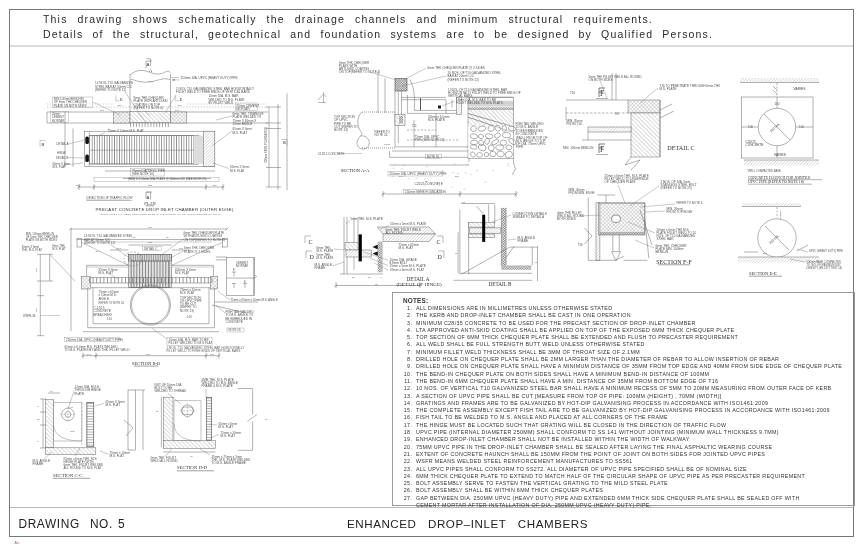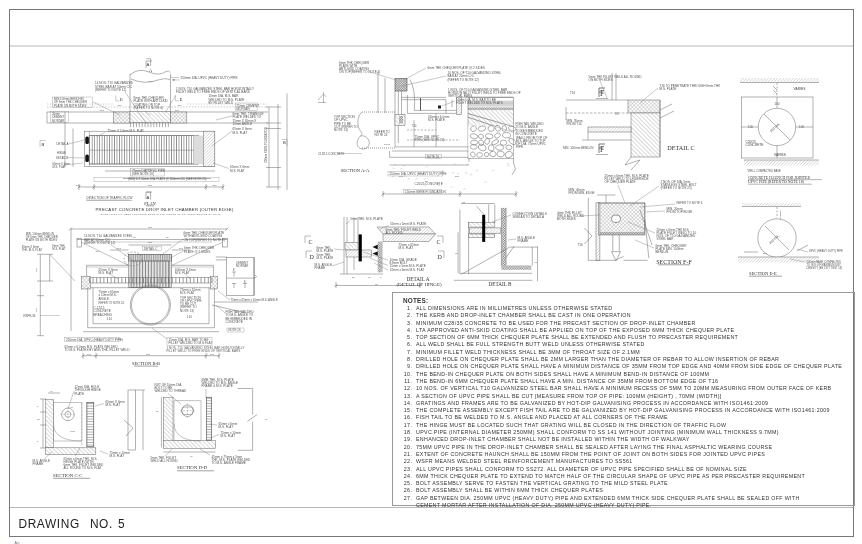--- a/index.html
+++ b/index.html
@@ -966,20 +966,21 @@
 <line x1="217.6" y1="357.09999999999997" x2="220.4" y2="354.3" stroke="#555" stroke-width="0.5"></line>
 <line x1="381.6" y1="195.4" x2="384.4" y2="192.6" stroke="#555" stroke-width="0.5"></line>
 <line x1="458.6" y1="195.4" x2="461.4" y2="192.6" stroke="#555" stroke-width="0.5"></line>
 <line x1="514.6" y1="195.4" x2="517.4" y2="192.6" stroke="#555" stroke-width="0.5"></line>
 <line x1="334.6" y1="286.9" x2="337.4" y2="284.1" stroke="#555" stroke-width="0.5"></line>
 <line x1="418.6" y1="286.9" x2="421.4" y2="284.1" stroke="#555" stroke-width="0.5"></line>
 <text x="14.5" y="543.8" font-size="3.6" fill="#4a6fb5">A</text>
         <text x="17.5" y="543.8" font-size="3.6" fill="#c87a3e">b</text>
 </g>
 </svg>
+<div id="hdr">This drawing shows schematically the drainage channels and minimum  structural requirements.<br><span style="word-spacing:5px">Details of the structural, geotechnical and foundation systems are to be designed by Qualified Persons.</span></div>
 <div id="notes">
 <div class="t">NOTES:</div>
 <ol>
 <li>ALL DIMENSIONS ARE IN MILLIMETRES UNLESS OTHERWISE STATED</li>
 <li>THE KERB AND DROP-INLET CHAMBER SHALL BE CAST IN ONE OPERATION</li>
 <li>MINIMUM C28/35 CONCRETE TO BE USED FOR THE PRECAST SECTION OF DROP-INLET CHAMBER</li>
 <li>LTA APPROVED ANTI-SKID COATING SHALL BE APPLIED ON TOP OF THE EXPOSED 6MM THICK CHEQUER PLATE</li>
 <li>TOP SECTION OF 6MM THICK CHEQUER PLATE SHALL BE EXTENDED AND FLUSH TO PRECASTER REQUIREMENT</li>
 <li>ALL WELD SHALL BE FULL STRENGTH BUTT WELD UNLESS OTHERWISE STATED</li>
 <li>MINIMUM FILLET WELD THICKNESS  SHALL BE 3MM OF THROAT SIZE OF 2.1MM</li>
@@ -999,13 +1000,14 @@
 <li>EXTENT OF CONCRETE HAUNCH SHALL BE 150MM FROM THE POINT OF JOINT ON BOTH SIDES FOR JOINTED UPVC PIPES</li>
 <li>WSFR MEANS WELDED STEEL REINFORCEMENT MANUFACTURES TO SS561</li>
 <li>ALL UPVC PIPES SHALL CONFORM TO SS272. ALL DIAMETER OF UPVC PIPE SPECIFIED SHALL BE OF NOMINAL SIZE</li>
 <li>6MM THICK CHEQUER PLATE TO EXTEND TO MATCH HALF OF THE CIRCULAR SHAPE OF UPVC PIPE AS PER PRECASTER REQUIREMENT</li>
 <li>BOLT ASSEMBLY SERVE TO FASTEN THE VERTICAL GRATING TO THE MILD STEEL PLATE</li>
 <li>BOLT ASSEMBLY SHALL BE WITHIN 6MM THICK CHEQUER PLATES</li>
 <li>GAP BETWEEN DIA. 250MM UPVC (HEAVY DUTY) PIPE AND EXTENDED 6MM THICK SIDE CHEQUER PLATE SHALL BE SEALED OFF WITH<br>CEMENT MORTAR AFTER INSTALLATION OF DIA. 250MM UPVC (HEAVY DUTY) PIPE.</li>
 </ol>
 </div>
 <div id="bar1">DRAWING&nbsp;&nbsp;NO. 5</div>
+<div id="bar2">ENHANCED&nbsp; DROP–INLET&nbsp; CHAMBERS</div>
 </div>
 
 </body></html>

